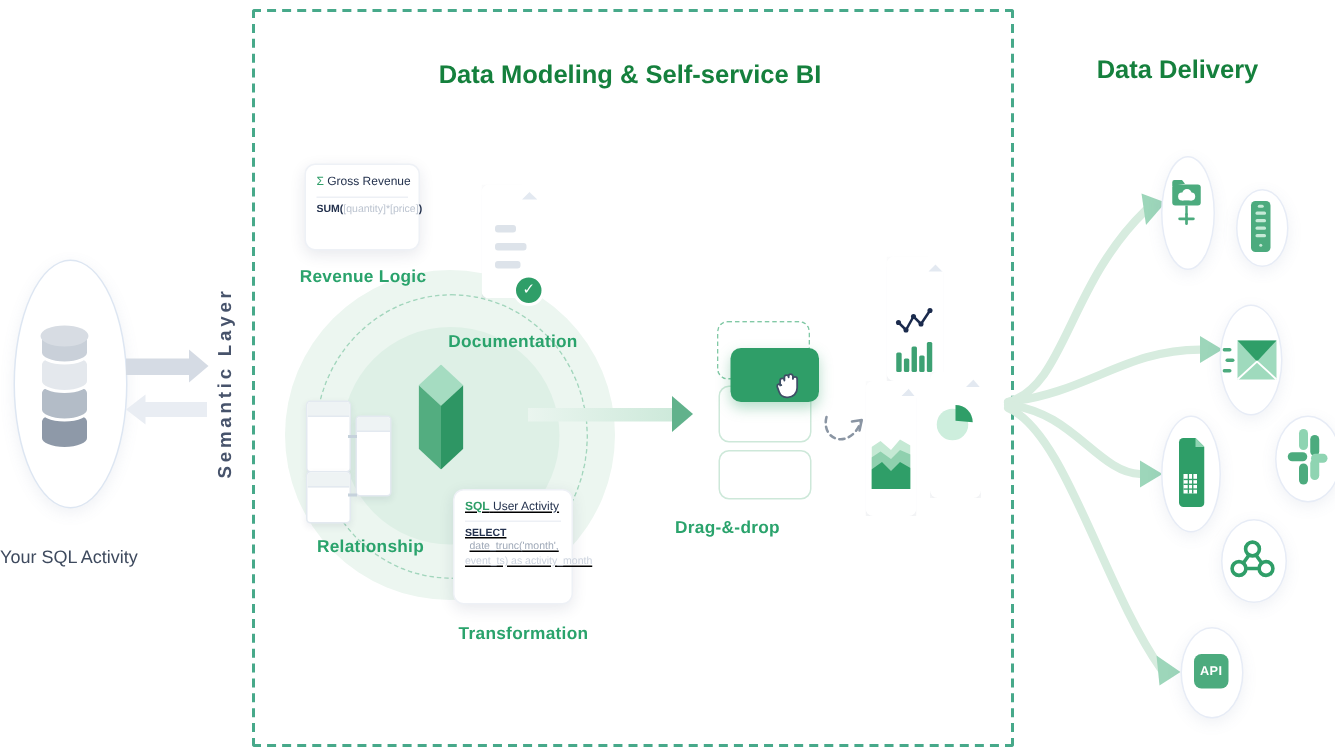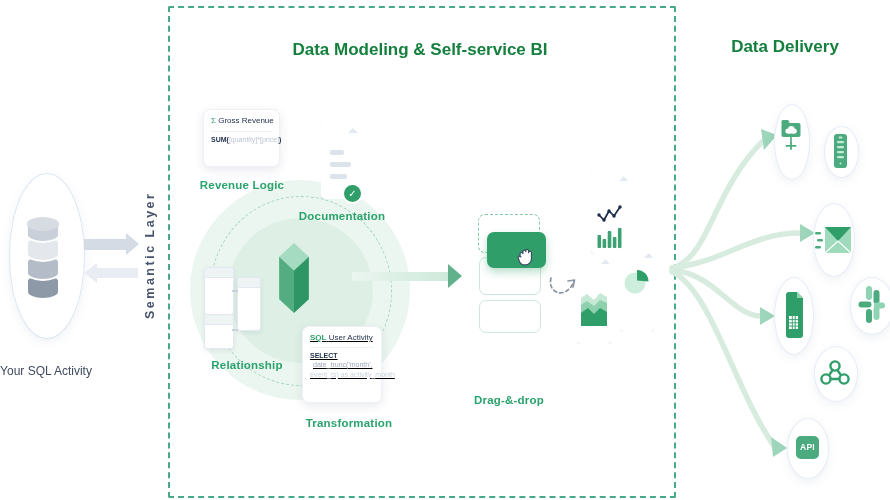--- a/index.html
+++ b/index.html
@@ -70,21 +70,21 @@
   </div>
   <div class="lbl-green" style="left:197px;top:179px;width:90px;">Revenue Logic</div>
 
   <div class="fold-card" style="left:321px;top:123px;width:37px;height:76px;">
     <div class="doc-line" style="left:9px;top:27px;width:14px;"></div>
     <div class="doc-line" style="left:9px;top:39px;width:21px;"></div>
     <div class="doc-line" style="left:9px;top:51px;width:17px;"></div>
   </div>
   <div class="abs" style="left:342px;top:183px;width:17px;height:17px;border-radius:50%;background:#2f9e68;border:2px solid #fff;
        color:#fff;font-size:10px;font-weight:bold;text-align:center;line-height:17px;">✓</div>
-  <div class="lbl-green" style="left:297px;top:210px;width:90px;">Documentation</div>
+  <div class="lbl-green" style="left:297px;top:222px;width:90px;">Documentation</div>
 
   <svg class="abs" style="left:279px;top:243px;" width="30" height="70" viewBox="0 0 28 66">
     <polygon points="14,0 28,13 14,26 0,13" fill="#a5dcc1"></polygon>
     <polygon points="0,13 14,26 14,66 0,53" fill="#53ad80"></polygon>
     <polygon points="28,13 14,26 14,66 28,53" fill="#2e9664"></polygon>
   </svg>
 
   <div class="tbl" style="left:204px;top:267px;width:28px;height:46px;">
       <div class="hd"></div>
     </div>
@@ -113,21 +113,21 @@
   <div class="abs" style="left:352px;top:272px;width:98px;height:9px;background:linear-gradient(90deg,#eaf5ef,#cde9da);"></div>
   <div class="abs" style="left:448px;top:264px;width:0;height:0;border-top:12px solid transparent;border-bottom:12px solid transparent;border-left:14px solid #61b28c;"></div>
 
   <div class="abs" style="left:478px;top:214px;width:60px;height:37px;border:1.6px dashed #82c9a6;border-radius:7px;"></div>
   <div class="slot" style="left:479px;top:257px;width:60px;height:36px;"></div>
   <div class="slot" style="left:479px;top:300px;width:60px;height:31px;"></div>
   <div class="abs" style="left:487px;top:232px;width:59px;height:36px;background:#2f9e68;border-radius:7px;box-shadow:0 4px 9px rgba(47,158,104,.35);"></div>
   <svg class="abs" style="left:514px;top:245px;" width="22" height="24" viewBox="0 0 20 22">
     <path d="M5.5,11 v-3 a1.3,1.3 0 0 1 2.6,0 v-2 a1.3,1.3 0 0 1 2.6,0 v-0.6 a1.3,1.3 0 0 1 2.6,0 v1.6 a1.3,1.3 0 0 1 2.6,0 v5.6 a5.6,5.6 0 0 1 -5.6,5.6 h-0.8 a4.9,4.9 0 0 1 -4.6,-3.2 l-1.2,-3.3 a1.35,1.35 0 0 1 2.5,-0.9 z" fill="#fff" stroke="#3f4f66" stroke-width="1.1" stroke-linejoin="round"></path>
   </svg>
-  <div class="lbl-green" style="left:464px;top:346px;width:90px;margin-top:48px;">Drag-&amp;-drop</div>
+  <div class="lbl-green" style="left:440px;top:346px;width:90px;">Drag-&amp;-drop</div>
 
   <svg class="abs" style="left:544px;top:268px;" width="38" height="38" viewBox="0 0 38 38">
     <path d="M7,10 C3,26 23,32 30,13" stroke="#8a95a3" stroke-width="1.7" fill="none" stroke-dasharray="3.5,3" stroke-linecap="round"></path>
     <path d="M24,13 L30.5,12 L29,19" stroke="#8a95a3" stroke-width="1.7" fill="none" stroke-linecap="round" stroke-linejoin="round"></path>
   </svg>
 
   <div class="fold-card" style="left:591px;top:171px;width:38px;height:83px;z-index:2;">
     <svg class="abs" style="left:5px;top:28px;" width="28" height="50" viewBox="0 0 28 50">
       <rect x="1.5" y="36" width="3.6" height="13" rx="1" fill="#3da173"></rect>
       <rect x="6.6" y="40" width="3.6" height="9" rx="1" fill="#3da173"></rect>

